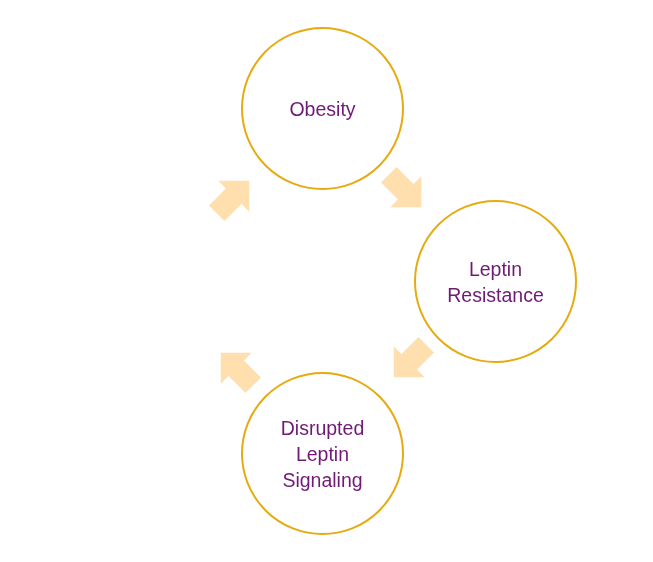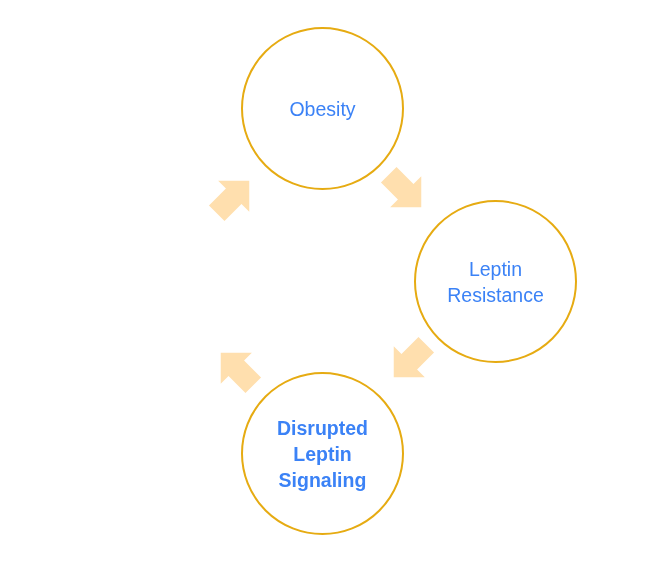--- a/index.html
+++ b/index.html
@@ -5,41 +5,41 @@
     html, body { margin: 0; padding: 0; background: #ffffff; }
     body { width: 653px; height: 562px; position: relative; overflow: hidden;
            font-family: "Liberation Sans", "DejaVu Sans", sans-serif; }
     #diagram { position: absolute; left: 0; top: 0; width: 653px; height: 562px; }
     .node {
       position: absolute; width: 160px; height: 160px; border-radius: 50%;
       border: 2.5px solid #E6AB12; background: #ffffff; box-sizing: border-box;
       display: flex; align-items: center; justify-content: center; text-align: center;
     }
     .node-label {
-      font-size: 19.5px; line-height: 26px; color: #3b82f6; white-space: pre-line;
+      font-size: 19.5px; line-height: 26px; color: #701a75; white-space: pre-line;
       padding: 0 6px;
     }
     .arrow { position: absolute; width: 50px; height: 50px; }
     .arrow svg { width: 100%; height: 100%; display: block; }
   </style>
 </head>
 <body>
 
 <div id="diagram">
 
   <div class="node" style="left:241px; top:27px; width:163px; height:163px;">
     <span class="node-label">Obesity</span>
   </div>
 
   <div class="node" style="left:414px; top:200px; width:163px; height:163px;">
     <span class="node-label">Leptin
 Resistance</span>
   </div>
 
-  <div class="node" style="left:241px; top:372px; width:163px; height:163px;font-weight:bold;">
+  <div class="node" style="left:241px; top:372px; width:163px; height:163px;">
     <span class="node-label">Disrupted
 Leptin
 Signaling</span>
   </div>
 
 
   <div class="arrow" style="left:380px; top:166px; transform: rotate(45deg);">
     <svg viewBox="0 0 50 50">
         <polygon points="2,14 26,14 26,3 48,25 26,47 26,36 2,36" fill="#FFDFAE"></polygon>
       </svg>

